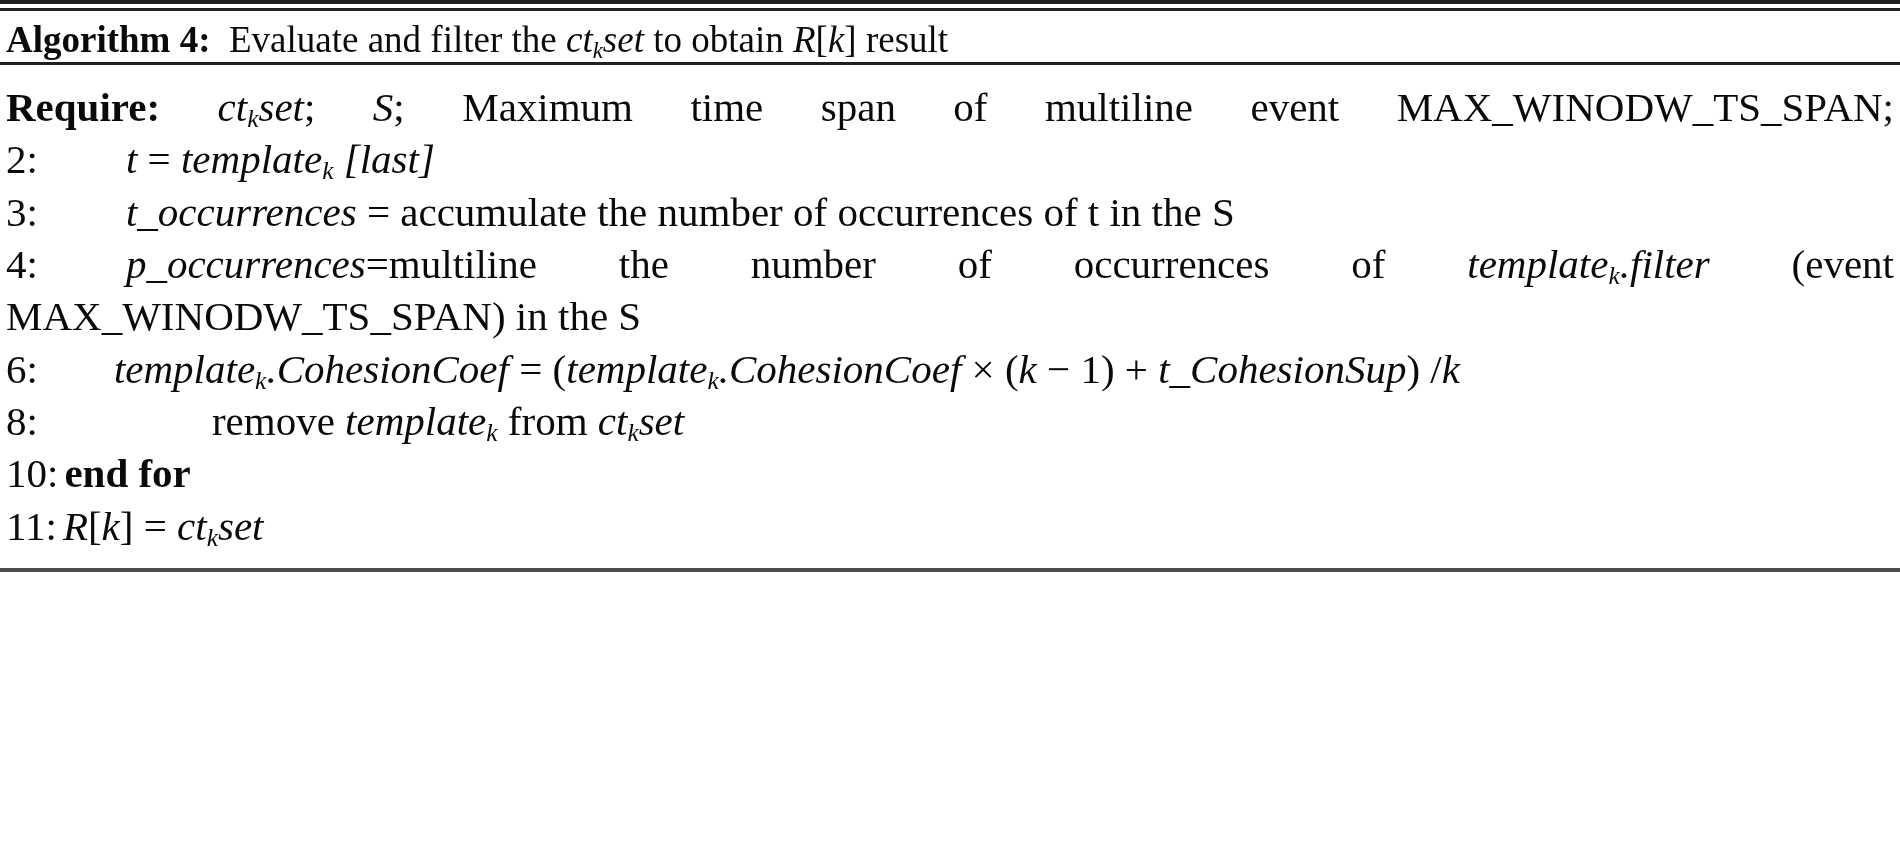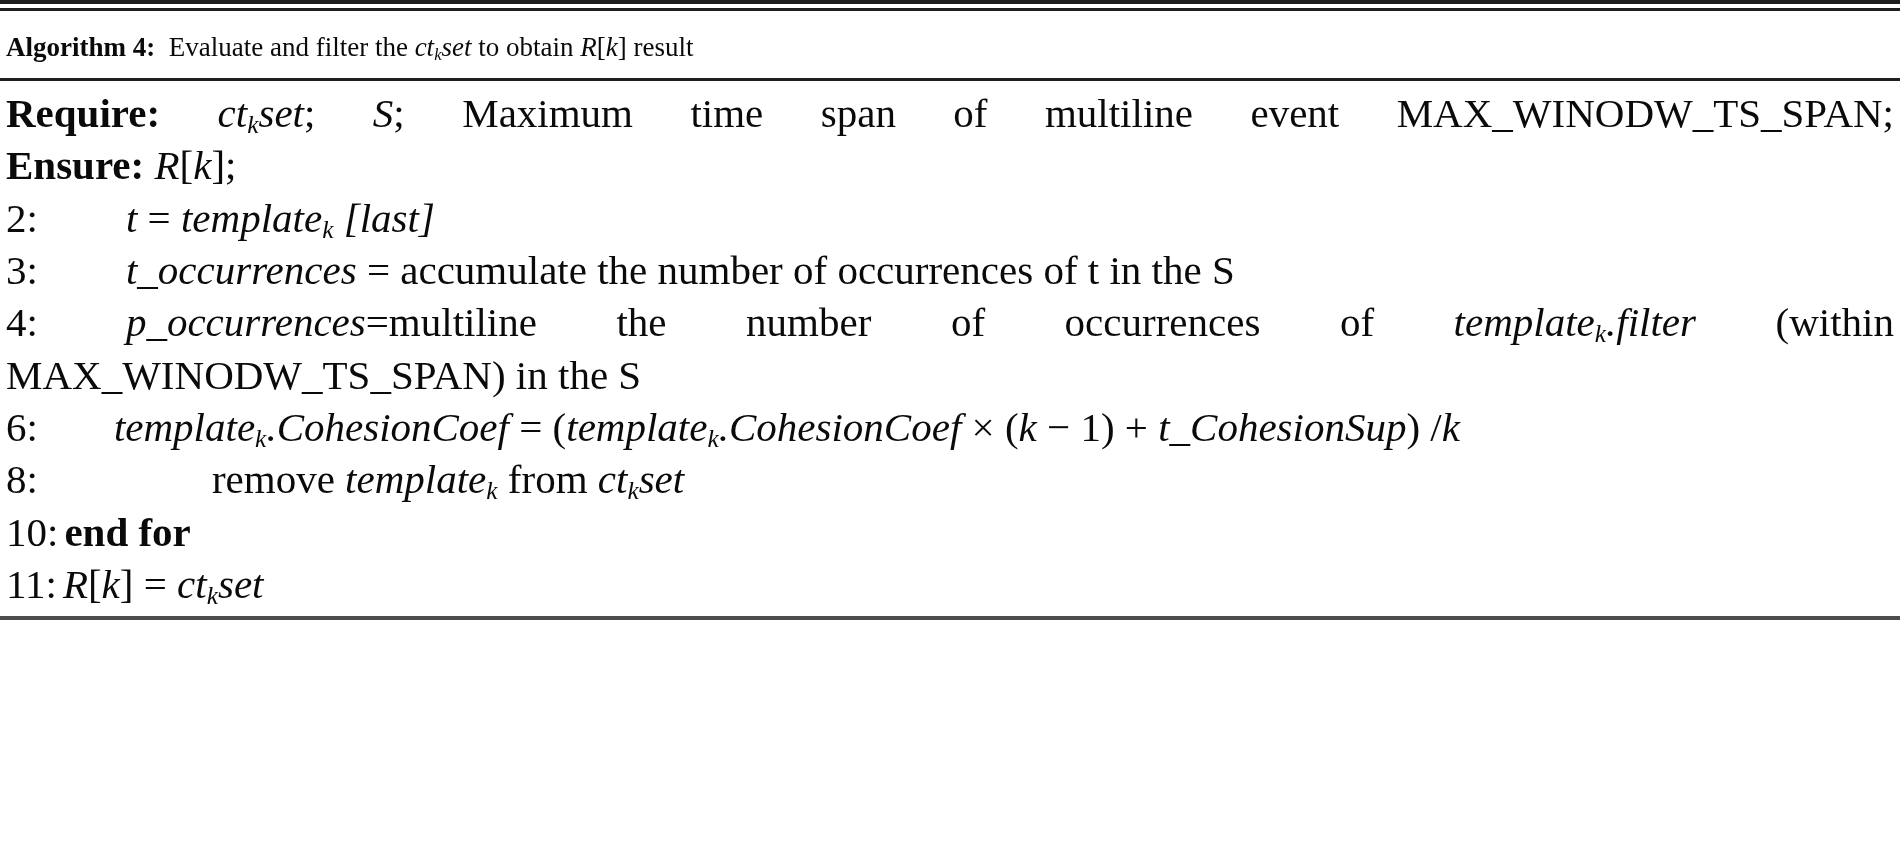--- a/index.html
+++ b/index.html
@@ -10,24 +10,24 @@
     color:var(--text,#0a0a0a);
     font-family:"Liberation Serif","DejaVu Serif",serif;
     overflow:hidden;
   }
   .rule{width:100%;background:var(--rule-dark,#1f1f1f);}
   .rule-top-1{height:4px;}
   .rule-top-2{height:3px;margin-top:4px;}
   .rule-mid{height:3px;}
   .rule-bottom{height:4px;background:var(--rule-bottom,#4d4d4d);}
   .algo-title{
-    height:43px;line-height:49px;font-size:27px;
-    padding:12px 6px;white-space:nowrap;
+    height:43px;line-height:49px;font-size:37px;
+    padding:4px 6px;white-space:nowrap;
   }
-  .algo-body{padding:6px 6px;}
+  .algo-body{padding:16px 6px;}
   .alg-line{
     height:52.33px;line-height:52.33px;font-size:41px;
     white-space:nowrap;
   }
   .alg-line.just{
     white-space:normal;
     text-align:justify;
     text-align-last:justify;
   }
   .b{font-weight:bold;}
@@ -42,24 +42,23 @@
 </head>
 <body>
 
 <div class="algo">
   <div class="rule rule-top-1"></div>
   <div class="rule rule-top-2"></div>
   <div class="algo-title"><span class="b">Algorithm 4:</span><span> Evaluate and filter the </span><span class="i">ct</span><span class="i sub">k</span><span class="i">set</span><span> to obtain </span><span class="i">R</span><span>[</span><span class="i">k</span><span>]</span><span> result</span></div>
   <div class="rule rule-mid"></div>
   <div class="algo-body">
       <div class="alg-line just"><span class="b">Require:</span><span> </span><span class="i">ct</span><span class="i sub">k</span><span class="i">set</span><span>; </span><span class="i">S</span><span>; Maximum time span of multiline event MAX_WINODW_TS_SPAN;</span></div>
-      <div class="alg-line"><span class="b">Ensure:</span><span> </span><span class="i">R</span><span>[</span><span class="i">k</span><span>];</span></div>
       <div class="alg-line"><span class="num">2:</span><span class="gap g2"></span><span class="i">t</span><span> = </span><span class="i">template</span><span class="i sub">k</span><span class="i"> [</span><span class="i">last</span><span class="i">]</span></div>
       <div class="alg-line"><span class="num">3:</span><span class="gap g2"></span><span class="i">t_occurrences</span><span> = accumulate the number of occurrences of t in the S</span></div>
-      <div class="alg-line just"><span class="num">4:</span><span class="gap g2"></span><span class="i">p_occurrences</span><span>=multiline the number of occurrences of </span><span class="i">template</span><span class="i sub">k</span><span class="i">.filter</span><span> (within</span></div>
+      <div class="alg-line just"><span class="num">4:</span><span class="gap g2"></span><span class="i">p_occurrences</span><span>=multiline the number of occurrences of </span><span class="i">template</span><span class="i sub">k</span><span class="i">.filter</span><span> (event</span></div>
       <div class="alg-line"><span>MAX_WINODW_TS_SPAN) in the S</span></div>
       <div class="alg-line"><span class="num">6:</span><span class="gap g1"></span><span class="i">template</span><span class="i sub">k</span><span class="i">.CohesionCoef</span><span> = (</span><span class="i">template</span><span class="i sub">k</span><span class="i">.CohesionCoef</span><span> × (</span><span class="i">k</span><span> − 1) + </span><span class="i">t_CohesionSup</span><span>) /</span><span class="i">k</span></div>
       <div class="alg-line"><span class="num">8:</span><span class="gap g3"></span><span>remove </span><span class="i">template</span><span class="i sub">k</span><span> from </span><span class="i">ct</span><span class="i sub">k</span><span class="i">set</span></div>
       <div class="alg-line"><span class="num">10:</span><span class="gap g0"></span><span class="b">end for</span></div>
       <div class="alg-line"><span class="num">11:</span><span class="gap g0"></span><span class="i">R</span><span>[</span><span class="i">k</span><span>] = </span><span class="i">ct</span><span class="i sub">k</span><span class="i">set</span></div>
     </div>
   <div class="rule rule-bottom"></div>
 </div>
 
 </body></html>

